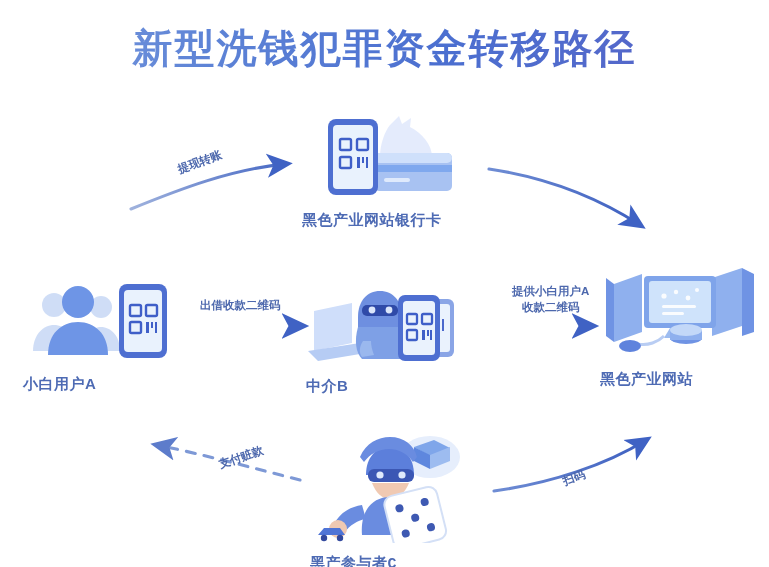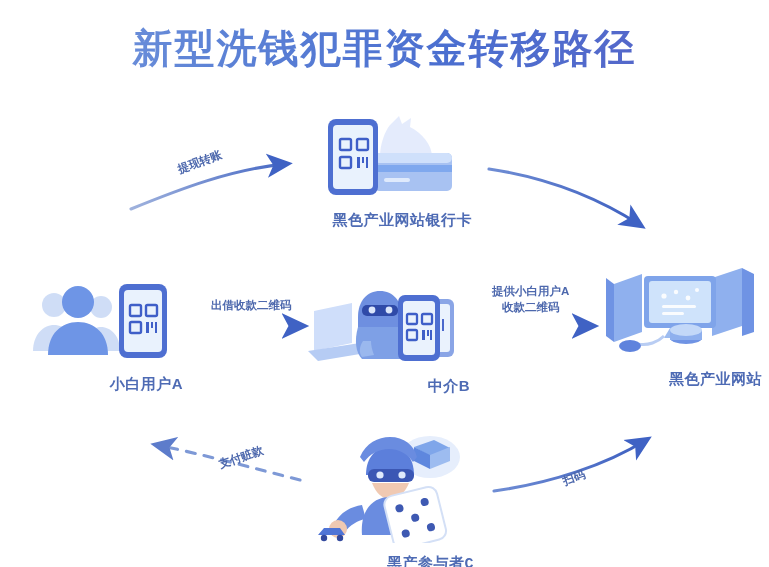--- a/index.html
+++ b/index.html
@@ -24,21 +24,21 @@
     -webkit-text-fill-color:transparent;
     line-height:1.15;
     white-space:nowrap;
     user-select:none;
   }
 
   
   svg.layer{position:absolute;left:0;top:0;width:769px;height:567px;overflow:visible;}
 
   
-  .node{position:absolute;display:flex;flex-direction:column;align-items:flex-end;}
+  .node{position:absolute;display:flex;flex-direction:column;align-items:flex-start;}
   .node .art{position:relative;}
   .node .cap{
     margin-top:6px;
     font-size:15px;font-weight:bold;color:#4e6bb4;
     white-space:nowrap;letter-spacing:.5px;
     text-shadow:0 1px 1px rgba(255,255,255,.6);
   }
 
   
   .elabel{
@@ -83,23 +83,23 @@
 
     <path d="M476,313 L592,313" fill="none" stroke="url(#gB)" stroke-width="3.3" stroke-linecap="round" marker-end="url(#ah)"></path>
 
     <path d="M300,467 C256,456 202,441 157,432" fill="none" stroke="#7e99d6" stroke-width="3.1" stroke-linecap="round" stroke-dasharray="9 9" marker-end="url(#ahd)"></path>
 
     <path d="M494,478 C551,470 606,452 646,427" fill="none" stroke="url(#gB)" stroke-width="3.1" stroke-linecap="round" marker-end="url(#ah)"></path>
   </svg>
 
   <div class="elabel rot-up" style="left:181px;top:149px;">提现转账</div>
 
-  <div class="elabel" style="left:211px;top:285px;">出借收款二维码</div>
-
-  <div class="elabel" style="left:492px;top:271px;">
+  <div class="elabel" style="left:200px;top:285px;">出借收款二维码</div>
+
+  <div class="elabel" style="left:512px;top:271px;">
     <div>提供小白用户A</div>
     <div>收款二维码</div>
   </div>
 
   <div class="elabel rot-dn" style="left:222px;top:444px;">支付赃款</div>
 
   <div class="elabel rot-up" style="left:566px;top:461px;">扫码</div>
 
   <div class="node" style="left:302px;top:96px;width:170px;">
     <div class="art">

